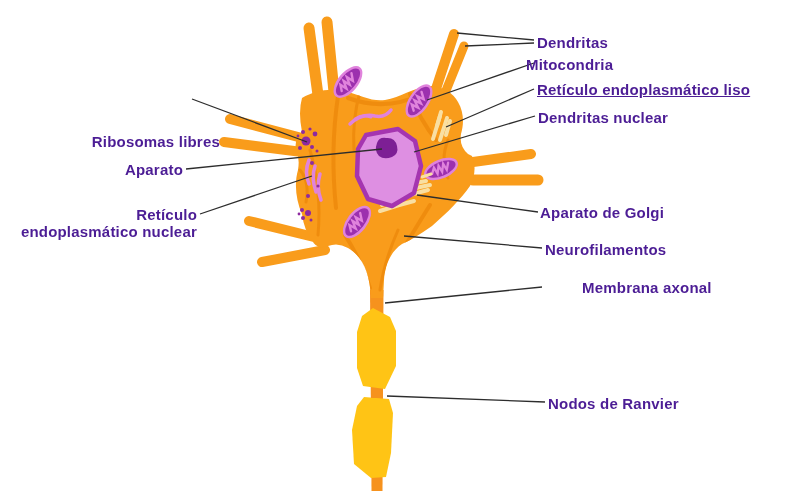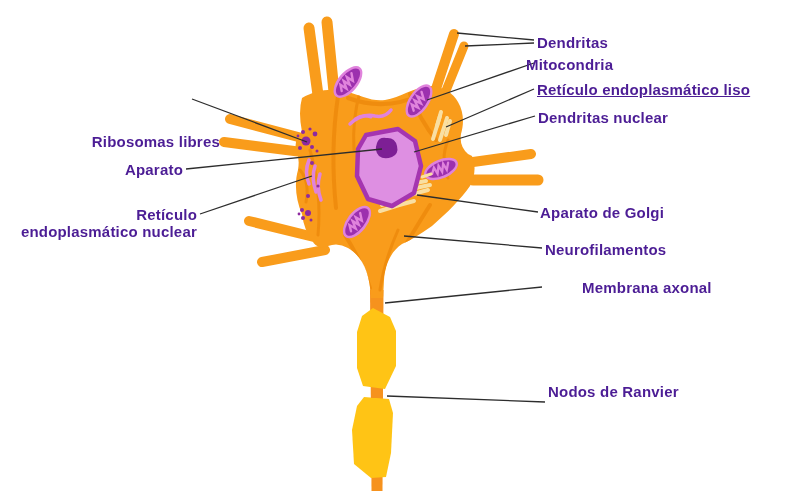--- a/index.html
+++ b/index.html
@@ -182,20 +182,20 @@
     </g>
   </svg>
 
   <div class="lbl" style="left:537px;top:34px;">Dendritas</div>
   <div class="lbl" style="left:526px;top:56px;">Mitocondria</div>
   <div class="lbl" style="left:537px;top:81px;text-decoration:underline;">Retículo endoplasmático liso</div>
   <div class="lbl" style="left:538px;top:109px;">Dendritas nuclear</div>
   <div class="lbl" style="left:540px;top:204px;">Aparato de Golgi</div>
   <div class="lbl" style="left:545px;top:241px;">Neurofilamentos</div>
   <div class="lbl" style="left:545px;top:279px;margin-left:37px;">Membrana axonal</div>
-  <div class="lbl" style="left:548px;top:383px;">Nodos de Ranvier</div>
+  <div class="lbl" style="left:548px;top:395px;">Nodos de Ranvier</div>
 
   <div class="lbl right-align" style="right:580px;top:89px;margin-top:44px;">Ribosomas libres</div>
   <div class="lbl right-align" style="right:617px;top:161px;">Aparato</div>
   <div class="lbl right-align" style="right:603px;top:206px;">Retículo
 endoplasmático nuclear</div>
 
 </div>
 
 </body></html>

